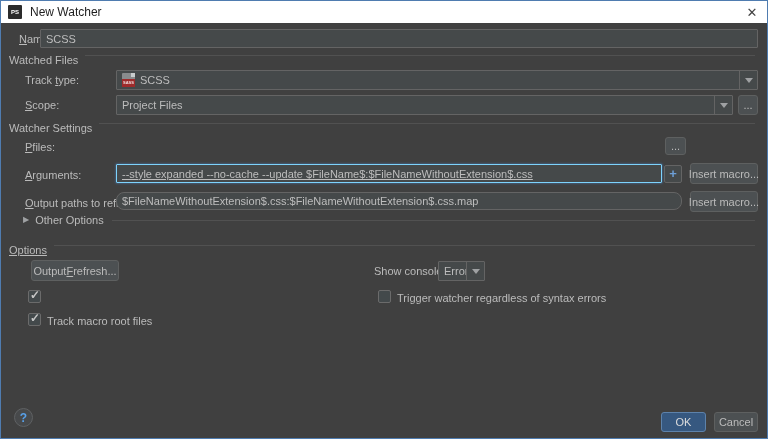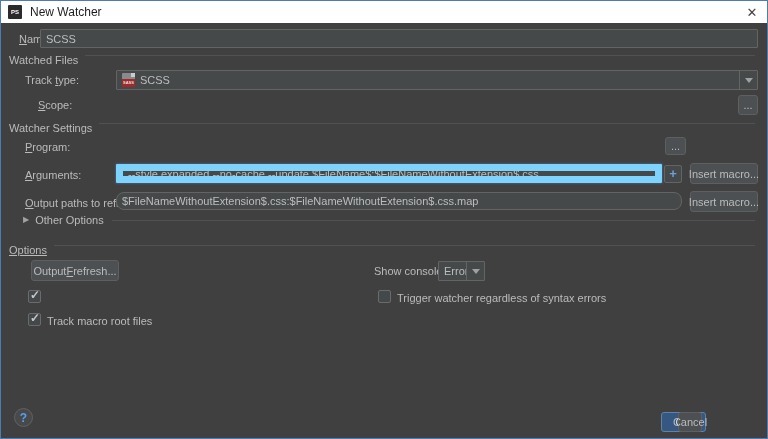--- a/index.html
+++ b/index.html
@@ -33,21 +33,21 @@
 
   
   .lbl { position:absolute; height:14px; line-height:14px; white-space:nowrap; }
   .mn { text-decoration:underline; }
 
   .tfield {
     position:absolute; background:#45494a; border:1px solid #646464;
     color:#bdbdbd; font-family:"Liberation Sans", sans-serif; font-size:11px;
     padding:0 5px; outline:none; border-radius:1px;
   }
-  .tfield.focused { border:7px solid #7dd3fc; box-shadow:0 0 2px 1px rgba(74,120,176,.45); }
+  .tfield.focused { border:1px solid #7dd3fc; box-shadow:0 0 2px 1px rgba(74,120,176,.45);text-decoration:underline; }
 
   .combo {
     position:absolute; background:#45494a; border:1px solid #646464;
     display:flex; align-items:center; border-radius:1px; color:#bdbdbd;
   }
   .combo-text { flex:1; padding:0 5px; display:flex; align-items:center; gap:5px; white-space:nowrap; overflow:hidden; }
   .combo-arrow-zone {
     width:18px; align-self:stretch; border-left:1px solid #646464;
     display:flex; align-items:center; justify-content:center;
   }
@@ -133,29 +133,37 @@
           <span class="fold"></span>
         <span class="band">SASS</span>
       </span>
       <span>SCSS</span>
     </div>
     <div class="combo-arrow-zone">
       <span class="arrow-down"></span>
     </div>
   </div>
 
-  <div class="lbl" style="left:24px; top:97px;margin-left:13px;"><span></span><span class="mn">S</span><span>cope:</span></div>
+  <div class="lbl" style="left:24px; top:97px;"><span></span><span class="mn">S</span><span>cope:</span></div>
+  <div class="combo" style="left:115px; top:94px; width:617px; height:20px;">
+    <div class="combo-text">
+      <span>Project Files</span>
+    </div>
+    <div class="combo-arrow-zone">
+      <span class="arrow-down"></span>
+    </div>
+  </div>
   <div class="btn" style="left:737px; top:94px; width:20px; height:20px;">...</div>
 
   <div class="section" style="top:121px;">
     <span class="sect-label">Watcher Settings</span>
     <span class="sect-line"></span>
   </div>
 
-  <div class="lbl" style="left:24px; top:139px;"><span></span><span class="mn">P</span><span>rogram:</span></div>
+  <div class="lbl" style="left:24px; top:139px;"><span></span><span class="mn">P</span><span>files:</span></div>
   <div class="btn" style="left:664px; top:136px; width:21px; height:18px;">...</div>
 
   <div class="lbl" style="left:24px; top:167px;"><span></span><span class="mn">A</span><span>rguments:</span></div>
   <input class="tfield focused" style="left: 115px; top: 163px; width: 546px; height: 19px;" value="--style expanded --no-cache --update $FileName$:$FileNameWithoutExtension$.css">
   <div class="mini-btn" style="left:663px; top:164px; width:18px; height:18px;">
     <span class="plus-glyph">+</span>
   </div>
   <div class="btn" style="left:689px; top:162px; width:68px; height:21px;">Insert macro...</div>
 
   <div class="lbl" style="left:24px; top:195px;"><span></span><span class="mn">O</span><span>utput paths to refresh:</span></div>
@@ -200,15 +208,15 @@
 
   <div class="cb-box checked" style="left:27px; top:312px;">
     <span class="check-glyph">✓</span>
   </div>
   <div class="lbl" style="left:46px; top:313px;">Track macro root files</div>
 
   <div class="help-circle" style="left:13px; top:407px;">
     <span>?</span>
   </div>
   <div class="btn primary" style="left:660px; top:411px; width:45px; height:20px;">OK</div>
-  <div class="btn" style="left:677px; top:411px; width:24px; height:20px;">Cancel</div>
+  <div class="btn" style="left:713px; top:411px; width:44px; height:20px;">Cancel</div>
 
 </div>
 
 </body></html>

